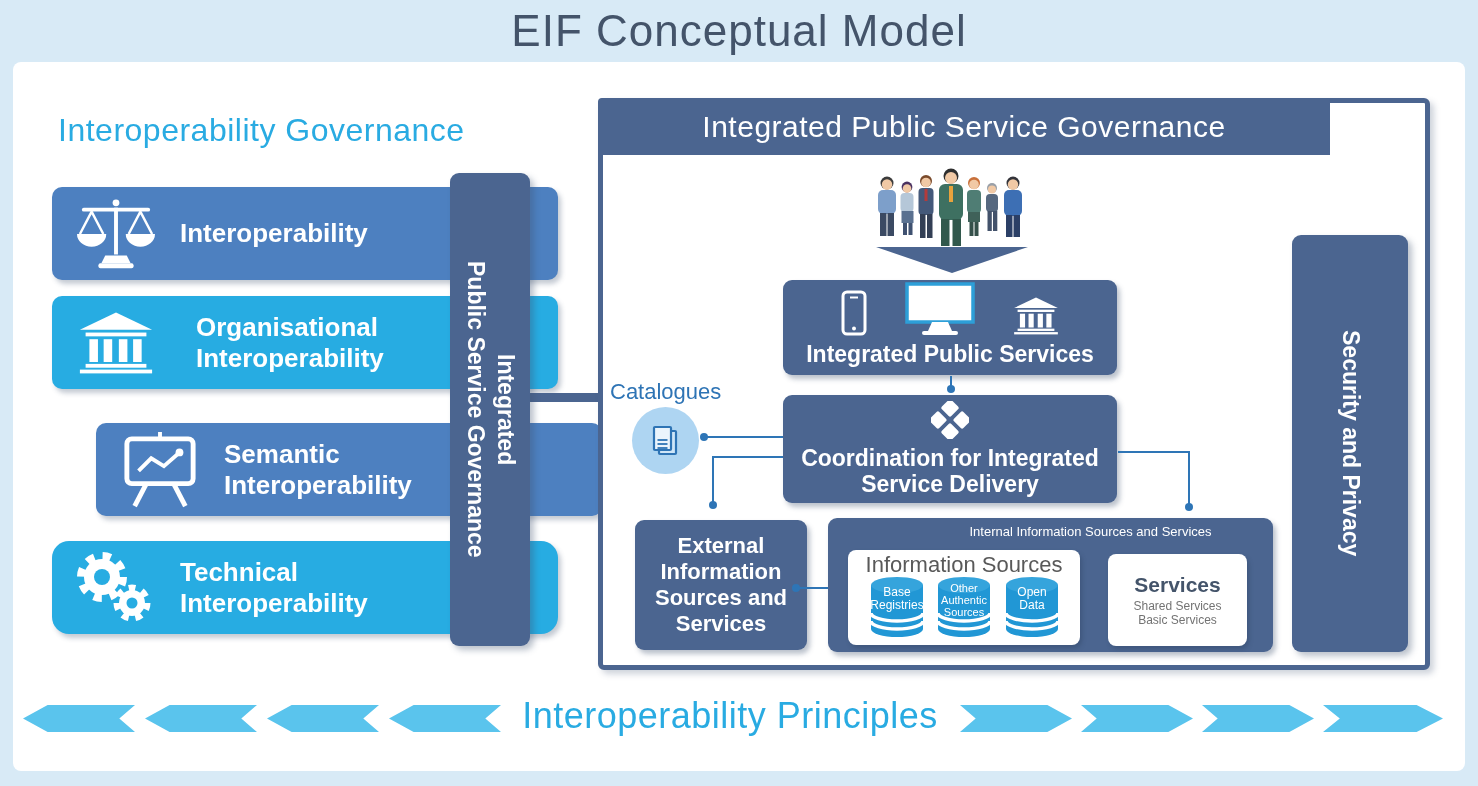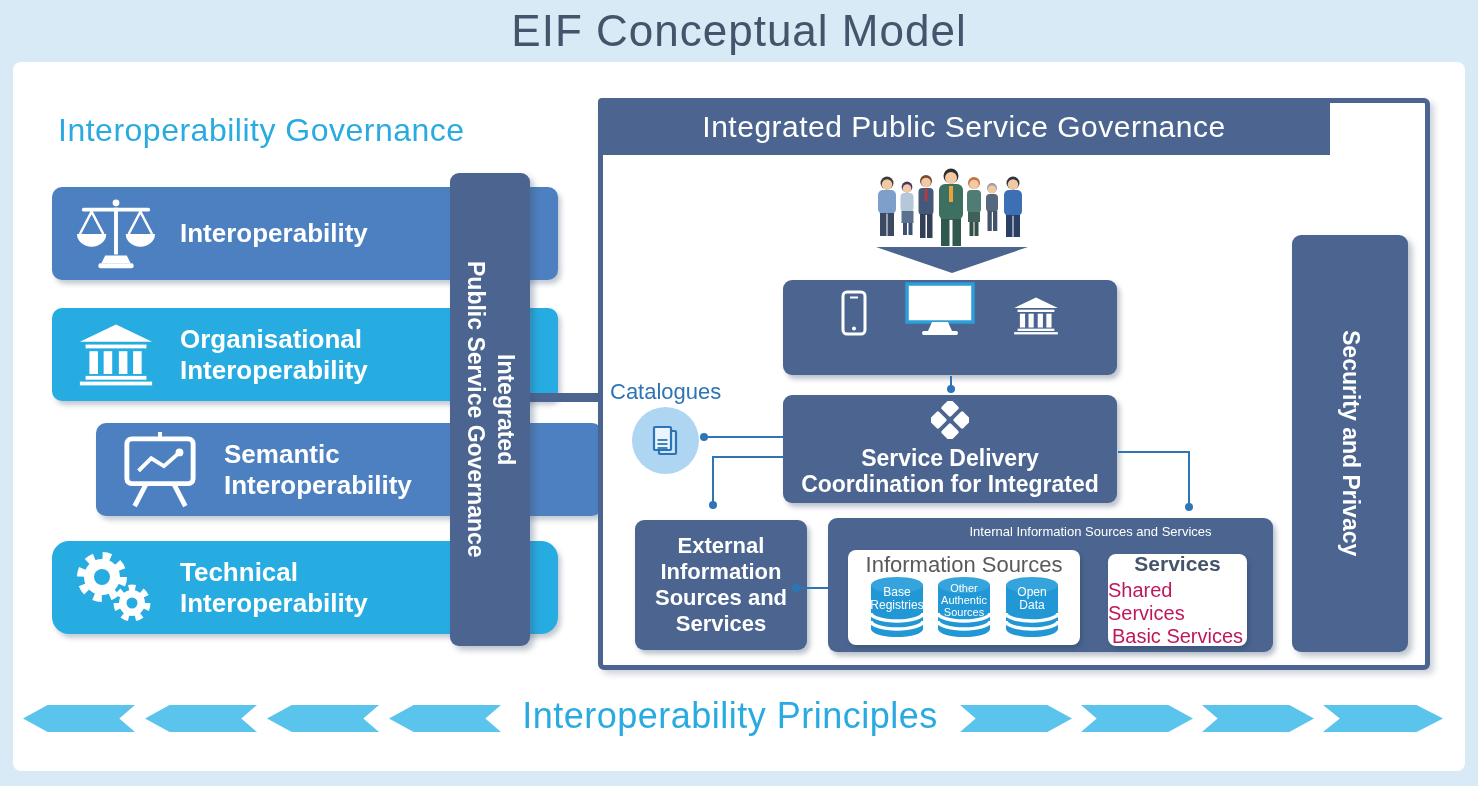--- a/index.html
+++ b/index.html
@@ -14,21 +14,21 @@
   
   .card{left:13px;top:62px;width:1452px;height:709px;background:#ffffff;border-radius:8px;}
 
   
   .left-heading{left:58px;top:112px;font-size:32px;font-weight:400;color:#29abe2;letter-spacing:.5px;}
   .block{left:52px;width:506px;height:93px;border-radius:10px;display:flex;align-items:center;
          box-shadow:3px 4px 5px rgba(60,80,110,.30);}
   .block .ic{width:128px;display:flex;align-items:center;justify-content:center;flex:none;}
   .block .txt{color:#fff;font-weight:bold;font-size:26px;line-height:1.16;}
   .blue{background:#4d80c0;} .cyan{background:#27ace2;}
-  .b1{top:187px;} .b2{top:308px;} .b3{top:423px;margin-left:44px;} .b4{top:541px;border-radius:17px;}
+  .b1{top:187px;} .b2{top:296px;gap:16px;} .b3{top:423px;margin-left:44px;} .b4{top:541px;border-radius:17px;}
 
   
   .slate{background:#4b6590;}
   .hconn-slate{left:524px;top:393px;width:76px;height:9px;background:#4b6590;}
   .vbar{left:450px;top:173px;width:80px;height:473px;border-radius:9px;
         box-shadow:4px 4px 6px rgba(60,80,110,.35);display:flex;align-items:center;justify-content:center;z-index:3;}
   .vtext{writing-mode:vertical-rl;text-align:center;color:#fff;font-weight:bold;font-size:23px;line-height:1.3;}
 
   
   .panel{left:598px;top:98px;width:832px;height:572px;border:5px solid #4b6590;border-radius:6px;
@@ -70,21 +70,21 @@
   .info-heading{left:848px;top:552px;width:232px;text-align:center;font-size:22px;color:#595959;}
   .cyl{width:62px;height:64px;position:absolute;top:575px;}
   .cyl .lbl{position:absolute;top:11px;left:0;width:100%;text-align:center;color:#fff;
             font-size:12px;line-height:1.08;font-weight:400;}
   .cyl1{left:866px;} .cyl2{left:933px;} .cyl3{left:1001px;}
   .cyl2 .lbl{font-size:11px;top:8px;}
   .svc-box{left:1108px;top:554px;width:139px;height:92px;background:#fff;border-radius:8px;
            box-shadow:2px 3px 4px rgba(40,60,90,.35);display:flex;flex-direction:column;
            align-items:center;justify-content:center;}
   .svc-heading{font-size:21px;font-weight:bold;color:#44546a;margin-bottom:3px;}
-  .svc-item{font-size:20px;color:#be185d;line-height:1.15;}
+  .svc-item{font-size:12px;color:#737373;line-height:1.15;}
 
   .sec-bar{left:1292px;top:235px;width:116px;height:417px;border-radius:9px;
            box-shadow:4px 4px 6px rgba(60,80,110,.35);display:flex;align-items:center;justify-content:center;}
 
   
   .chevron{top:705px;width:112px;height:27px;background:#5ac4ed;}
   .chevL{clip-path:polygon(100% 0,22% 0,0 50%,22% 100%,100% 100%,86% 50%);}
   .chevR{clip-path:polygon(0 0,78% 0,100% 50%,78% 100%,0 100%,14% 50%);}
   .cl1{left:23px;} .cl2{left:145px;} .cl3{left:267px;} .cl4{left:389px;}
   .cr1{left:960px;} .cr2{left:1081px;} .cr3{left:1202px;} .cr4{left:1323px;width:120px;}
@@ -261,39 +261,40 @@
           <rect x="8" y="21" width="64" height="4"></rect>
           <rect x="12" y="28" width="9" height="24"></rect>
             <rect x="27" y="28" width="9" height="24"></rect>
           <rect x="43" y="28" width="9" height="24"></rect>
             <rect x="58" y="28" width="9" height="24"></rect>
           <rect x="8" y="54" width="64" height="4"></rect>
             <rect x="2" y="60" width="76" height="4"></rect>
         </svg>
       </span>
     </div>
+    <div class="box-label">Integrated Public Services</div>
   </div>
 
   <div class="abs conn" style="left:950px;top:376px;width:2px;height:12px;"></div>
   <div class="abs dot" style="left:947px;top:385px;"></div>
 
   <div class="abs coord-box slate">
     <span>
       <svg width="38" height="38" viewBox="0 0 40 40">
         <g fill="#fff" transform="rotate(45 20 20)">
           <rect x="4" y="4" width="14" height="14" rx="2"></rect>
           <rect x="22" y="4" width="14" height="14" rx="2"></rect>
           <rect x="4" y="22" width="14" height="14" rx="2"></rect>
           <rect x="22" y="22" width="14" height="14" rx="2"></rect>
         </g>
       </svg>
     </span>
     <div class="box-label">
+      <div>Coordination for Integrated</div>
       <div>Service Delivery</div>
-      <div>Coordination for Integrated</div>
     </div>
   </div>
 
   <div class="abs catalogues-label">Catalogues</div>
   <div class="abs cat-circle">
     <svg width="38" height="38" viewBox="0 0 38 38" fill="none">
       <rect x="12" y="9" width="17" height="23" rx="1" fill="#cfe6f8" stroke="#2e74b5" stroke-width="2.2"></rect>
       <rect x="7" y="5" width="17" height="23" rx="1" fill="#eaf4fc" stroke="#2e74b5" stroke-width="2.2"></rect>
       <line x1="10.5" y1="18" x2="20.5" y2="18" stroke="#2e74b5" stroke-width="1.8"></line>
       <line x1="10.5" y1="22" x2="20.5" y2="22" stroke="#2e74b5" stroke-width="1.8"></line>

